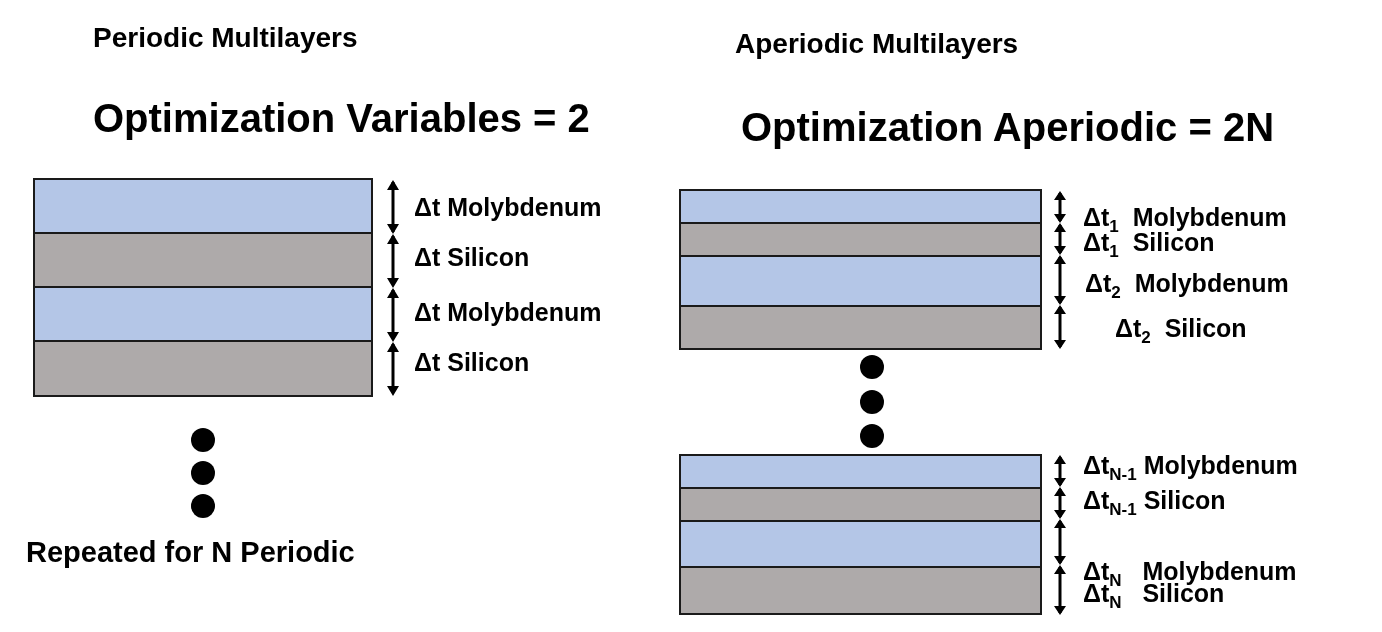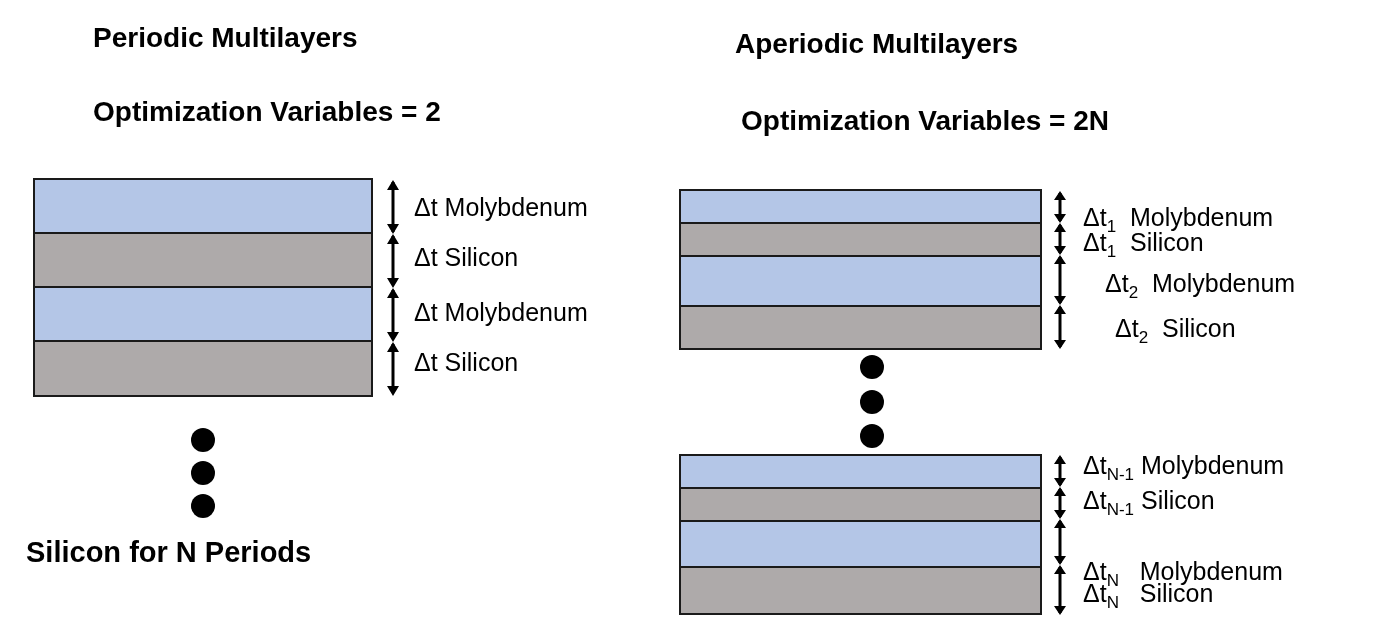--- a/index.html
+++ b/index.html
@@ -1,23 +1,23 @@
 <!DOCTYPE html>
 <html><head>
 <meta charset="utf-8">
 <style>
   html,body{margin:0;padding:0;background:#fff;}
   body{width:1382px;height:632px;position:relative;overflow:hidden;font-family:"Liberation Sans",sans-serif;color:#000;}
   .abs{position:absolute;}
   .title{font-weight:bold;font-size:28px;white-space:nowrap;}
-  .sub{font-weight:bold;font-size:28px;white-space:nowrap;}
+  .sub{font-weight:bold;font-size:40px;white-space:nowrap;}
   .layer{position:absolute;box-sizing:border-box;border:2px solid #1a1a1a;}
   .mo{background:#b4c6e7;}
   .si{background:#aeaaaa;}
-  .lbl{position:absolute;font-weight:normal;font-size:25px;white-space:nowrap;}
+  .lbl{position:absolute;font-weight:bold;font-size:25px;white-space:nowrap;}
   .lbl sub{font-size:17px;}
   .dot{position:absolute;width:24px;height:24px;border-radius:50%;background:#000;}
   svg.arr{position:absolute;overflow:visible;}
 </style>
 </head>
 <body>
 
 <div class="abs title" style="left:93px;top:22px;">Periodic Multilayers</div>
 <div class="abs sub" style="left:93px;top:96px;">Optimization Variables = 2</div>
 
@@ -46,24 +46,24 @@
 
 <div class="lbl" style="left:414px;top:193px;">Δt Molybdenum</div>
 <div class="lbl" style="left:414px;top:243px;">Δt Silicon</div>
 <div class="lbl" style="left:414px;top:298px;">Δt Molybdenum</div>
 <div class="lbl" style="left:414px;top:348px;">Δt Silicon</div>
 
 <div class="dot" style="left:191px;top:428px;"></div>
 <div class="dot" style="left:191px;top:461px;"></div>
 <div class="dot" style="left:191px;top:494px;"></div>
 
-<div class="abs sub" style="left:26px;top:536px;font-size:29px;">Silicon for N Periods</div>
+<div class="abs sub" style="left:26px;top:536px;font-size:29px;">Repeated for N Periodic</div>
 
 <div class="abs title" style="left:735px;top:28px;text-align:center;">Aperiodic Multilayers</div>
-<div class="abs sub" style="left:741px;top:105px;">Optimization Variables = 2N</div>
+<div class="abs sub" style="left:741px;top:105px;">Optimization Aperiodic = 2N</div>
 
 <div>
   <div class="layer mo" style="left:679px;top:189px;width:363px;height:35px;"></div>
   <div class="layer si" style="left:679px;top:222px;width:363px;height:35px;"></div>
   <div class="layer mo" style="left:679px;top:255px;width:363px;height:52px;"></div>
   <div class="layer si" style="left:679px;top:305px;width:363px;height:45px;"></div>
 </div>
 
 <div class="dot" style="left:860px;top:355px;"></div>
 <div class="dot" style="left:860px;top:390px;"></div>
@@ -93,19 +93,19 @@
   <line x1="7" y1="34" x2="7" y2="62" stroke="#000" stroke-width="3"></line>
   <path d="M1,41 L7,32 L13,41 z M1,55 L7,64 L13,55 z" fill="#000"></path>
   <line x1="7" y1="66" x2="7" y2="108" stroke="#000" stroke-width="3"></line>
   <path d="M1,73 L7,64 L13,73 z M1,101 L7,110 L13,101 z" fill="#000"></path>
   <line x1="7" y1="112" x2="7" y2="158" stroke="#000" stroke-width="3"></line>
   <path d="M1,119 L7,110 L13,119 z M1,151 L7,160 L13,151 z" fill="#000"></path>
 </svg>
 
 <div class="lbl" style="left:1083px;top:203px;"><span>Δt</span><sub>1</sub>&nbsp;&nbsp;<span>Molybdenum</span></div>
 <div class="lbl" style="left:1083px;top:228px;"><span>Δt</span><sub>1</sub>&nbsp;&nbsp;<span>Silicon</span></div>
-<div class="lbl" style="left:1085px;top:269px;margin-left:20px;"><span>Δt</span><sub>2</sub>&nbsp;&nbsp;<span>Molybdenum</span></div>
+<div class="lbl" style="left:1085px;top:269px;"><span>Δt</span><sub>2</sub>&nbsp;&nbsp;<span>Molybdenum</span></div>
 <div class="lbl" style="left:1083px;top:314px;margin-left:32px;"><span>Δt</span><sub>2</sub>&nbsp;&nbsp;<span>Silicon</span></div>
 
 <div class="lbl" style="left:1083px;top:451px;"><span>Δt</span><sub>N-1</sub>&nbsp;<span>Molybdenum</span></div>
 <div class="lbl" style="left:1083px;top:486px;"><span>Δt</span><sub>N-1</sub>&nbsp;<span>Silicon</span></div>
 <div class="lbl" style="left:1083px;top:529px;margin-top:28px;"><span>Δt</span><sub>N</sub>&nbsp;&nbsp;&nbsp;<span>Molybdenum</span></div>
 <div class="lbl" style="left:1083px;top:579px;"><span>Δt</span><sub>N</sub>&nbsp;&nbsp;&nbsp;<span>Silicon</span></div>
 
 </body></html>

